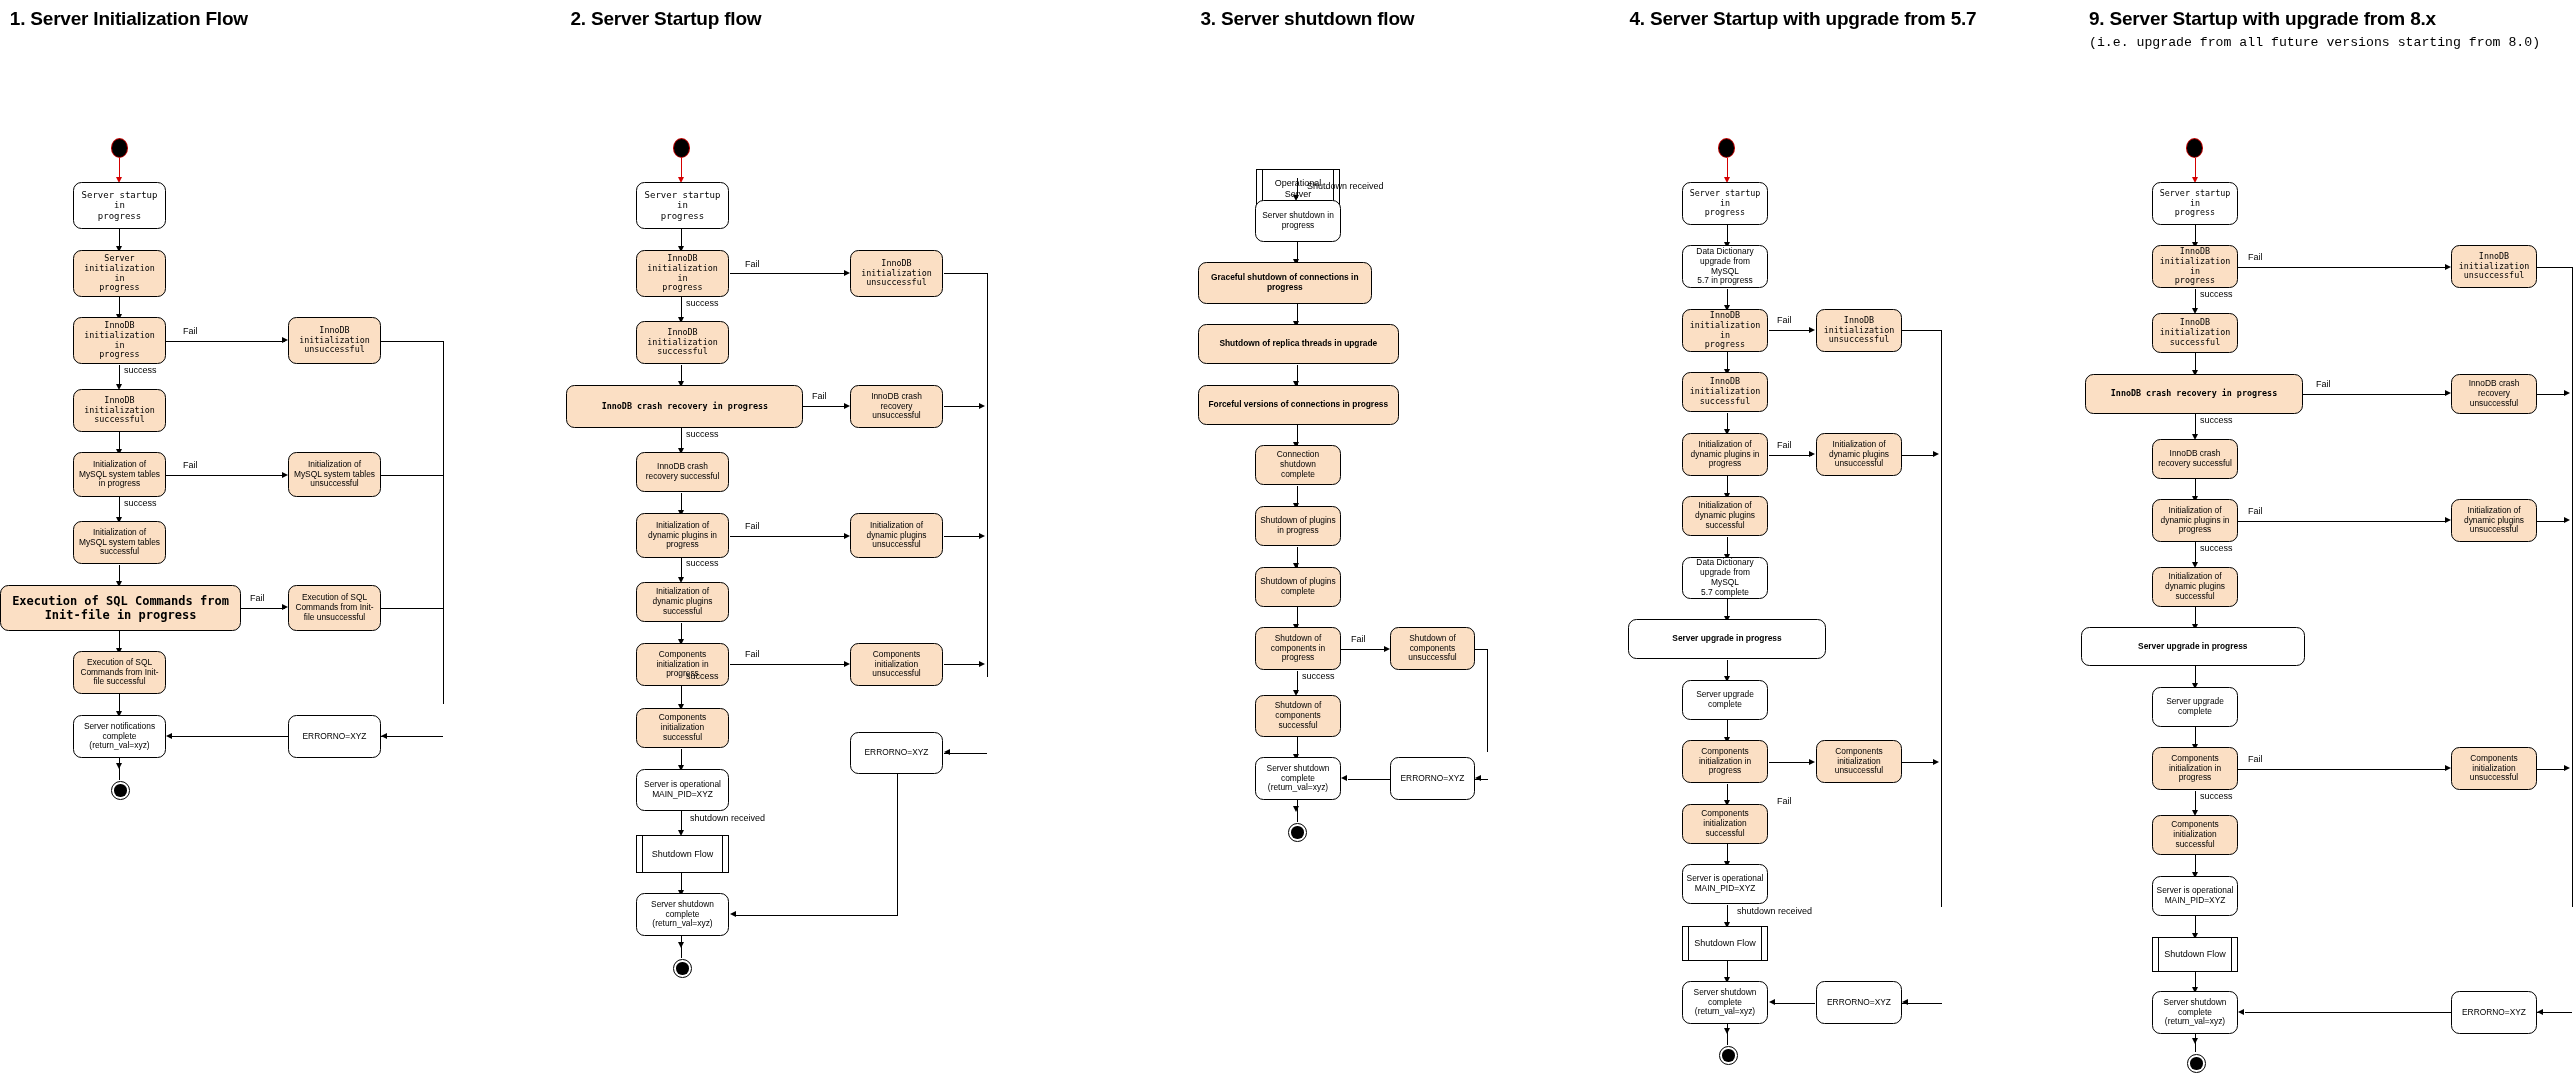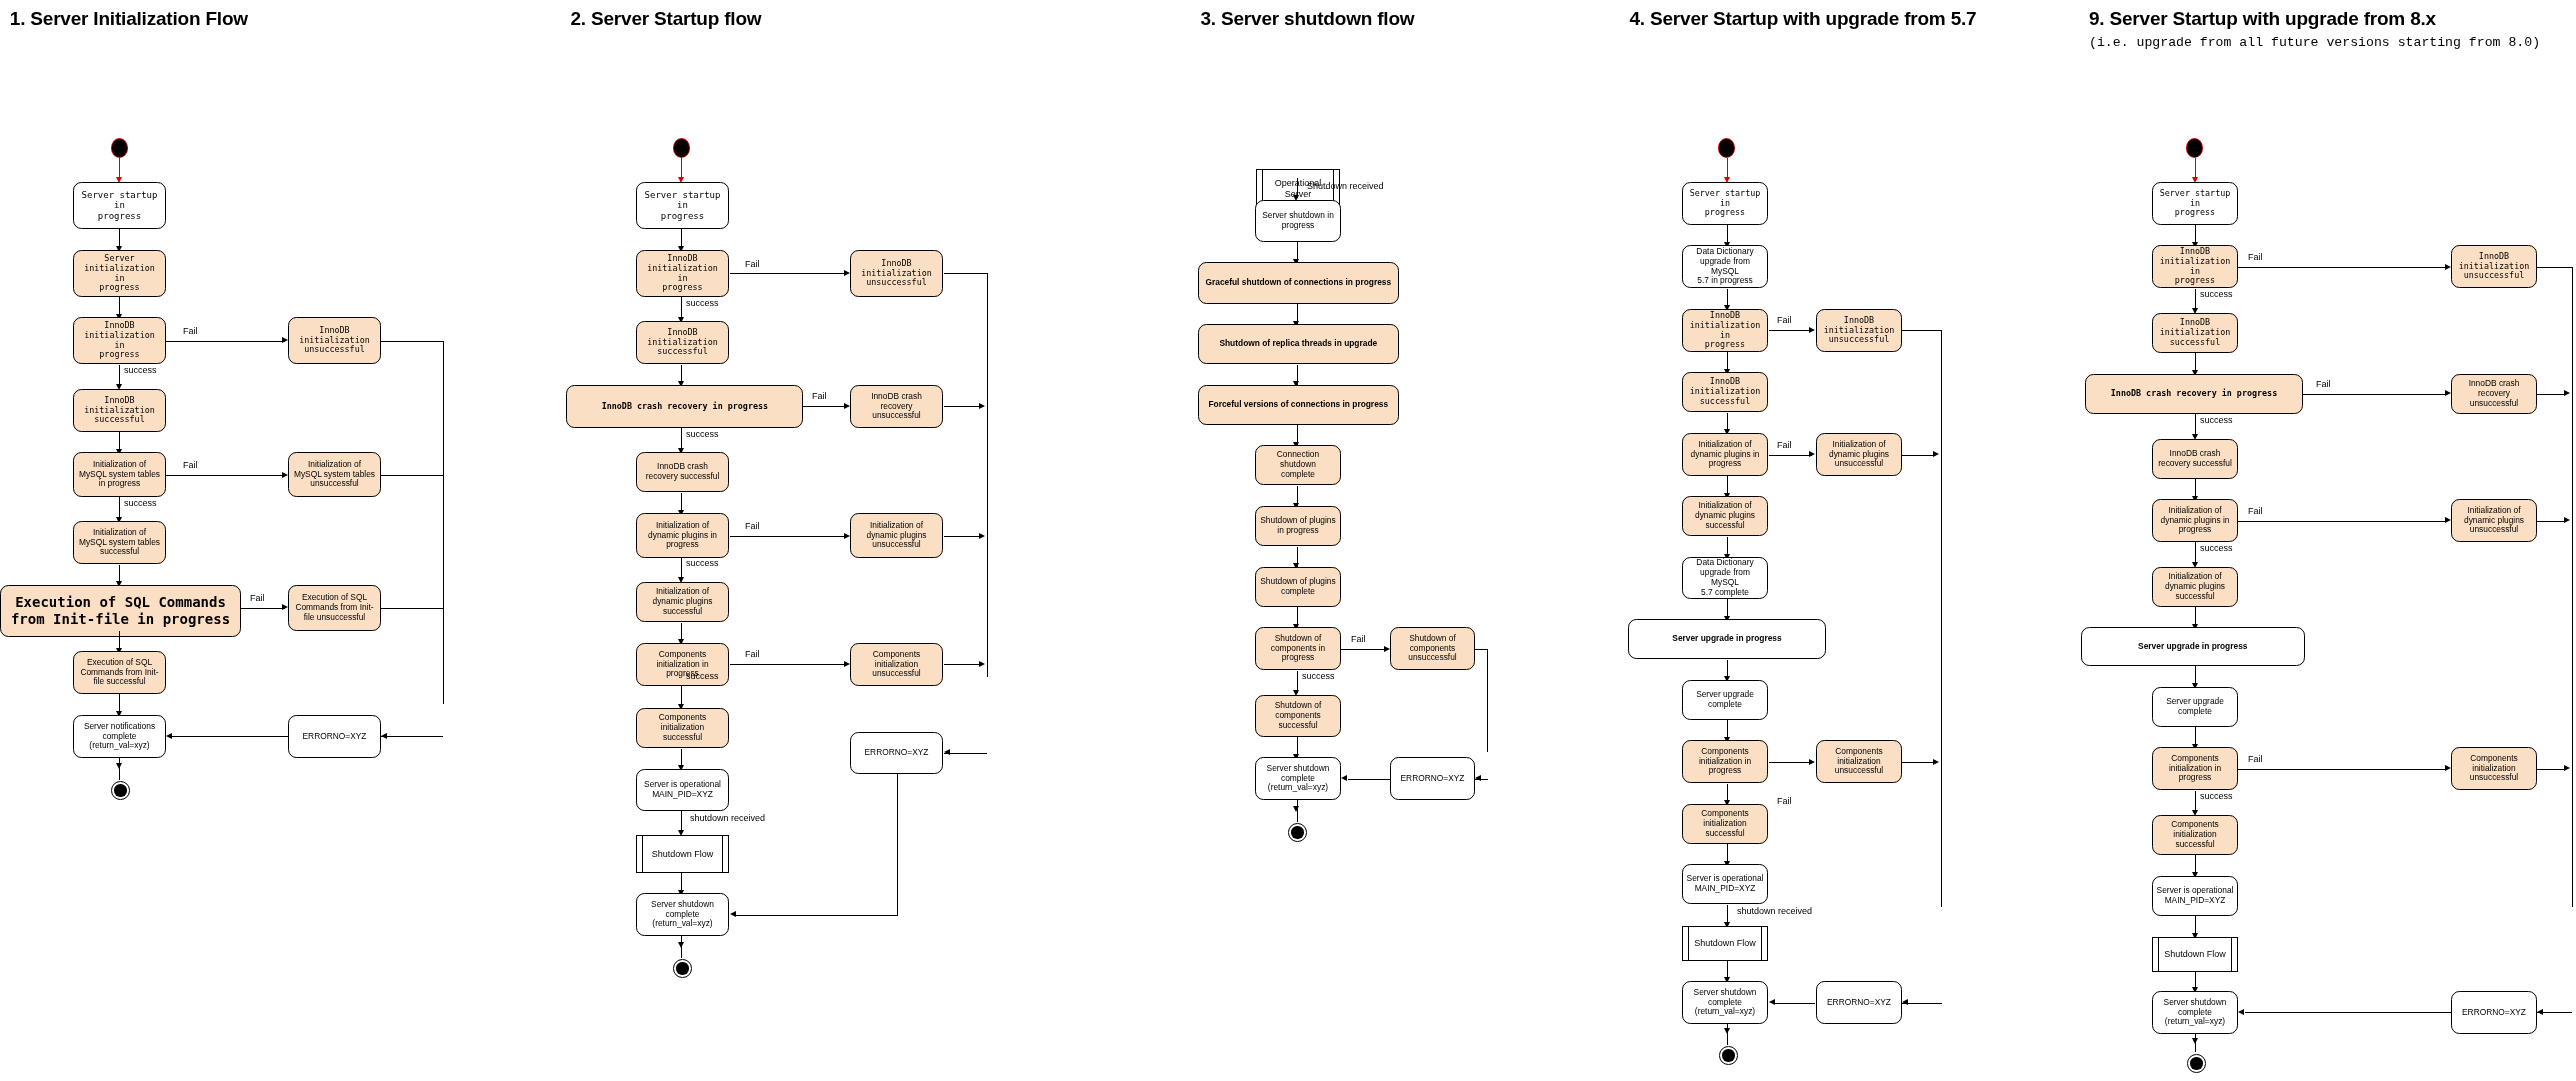--- a/index.html
+++ b/index.html
@@ -130,21 +130,21 @@
   <div class="elabel" style="left:124px;top:498px;">success</div>
 
   <div class="node colored" style="left:73px;top:521px;width:93px;height:43px;font-size:8.4px;">
     <span class="t sans">Initialization of
 MySQL system tables
 successful</span>
     </div>
   <div class="vline" style="left:119px;top:565px;height:19.5px;"></div>
   <div class="arrow-d" style="left:116px;top:581px;"></div>
 
-  <div class="node colored" style="left:0;top:585px;width:241px;height:52px;font-size:14px;">
+  <div class="node colored" style="left:0;top:585px;width:241px;height:46px;font-size:12px;">
     <span class="t mono bold">Execution of SQL Commands from Init-file in progress</span>
     </div>
   <div class="hline" style="left:241px;top:608px;width:44px;"></div>
   <div class="arrow-r" style="left:282px;top:604px;"></div>
   <div class="elabel" style="left:250px;top:593px;">Fail</div>
   <div class="node colored" style="left:288px;top:585px;width:93px;height:46px;font-size:8.4px;">
     <span class="t sans">Execution of SQL
 Commands from Init-
 file unsuccessful</span>
     </div>
@@ -352,21 +352,21 @@
   <div class="arrow-d" style="left:105px;top:195px;"></div>
   <div class="elabel" style="left:119px;top:181px;">Shutdown received</div>
 
   <div class="node" style="left:67px;top:200px;width:86px;height:42px;font-size:8.4px;">
     <span class="t sans">Server shutdown in
 progress</span>
     </div>
   <div class="vline" style="left:109px;top:242px;height:19.5px;"></div>
   <div class="arrow-d" style="left:105px;top:259px;"></div>
 
-  <div class="node colored" style="left:9.8px;top:262px;width:201px;height:42px;font-size:8.4px;text-align:center;">
+  <div class="node colored" style="left:9.8px;top:262px;width:174px;height:42px;font-size:8.4px;text-align:center;">
     <span class="t sans bold">Graceful shutdown of connections in progress</span>
     </div>
   <div class="vline" style="left:109px;top:304px;height:19.5px;"></div>
   <div class="arrow-d" style="left:105px;top:321px;"></div>
 
   <div class="node colored" style="left:9.8px;top:324px;width:201px;height:40px;font-size:8.4px;">
     <span class="t sans bold">Shutdown of replica threads in upgrade</span>
     </div>
   <div class="vline" style="left:109px;top:365px;height:19.5px;"></div>
   <div class="arrow-d" style="left:105px;top:381px;"></div>

